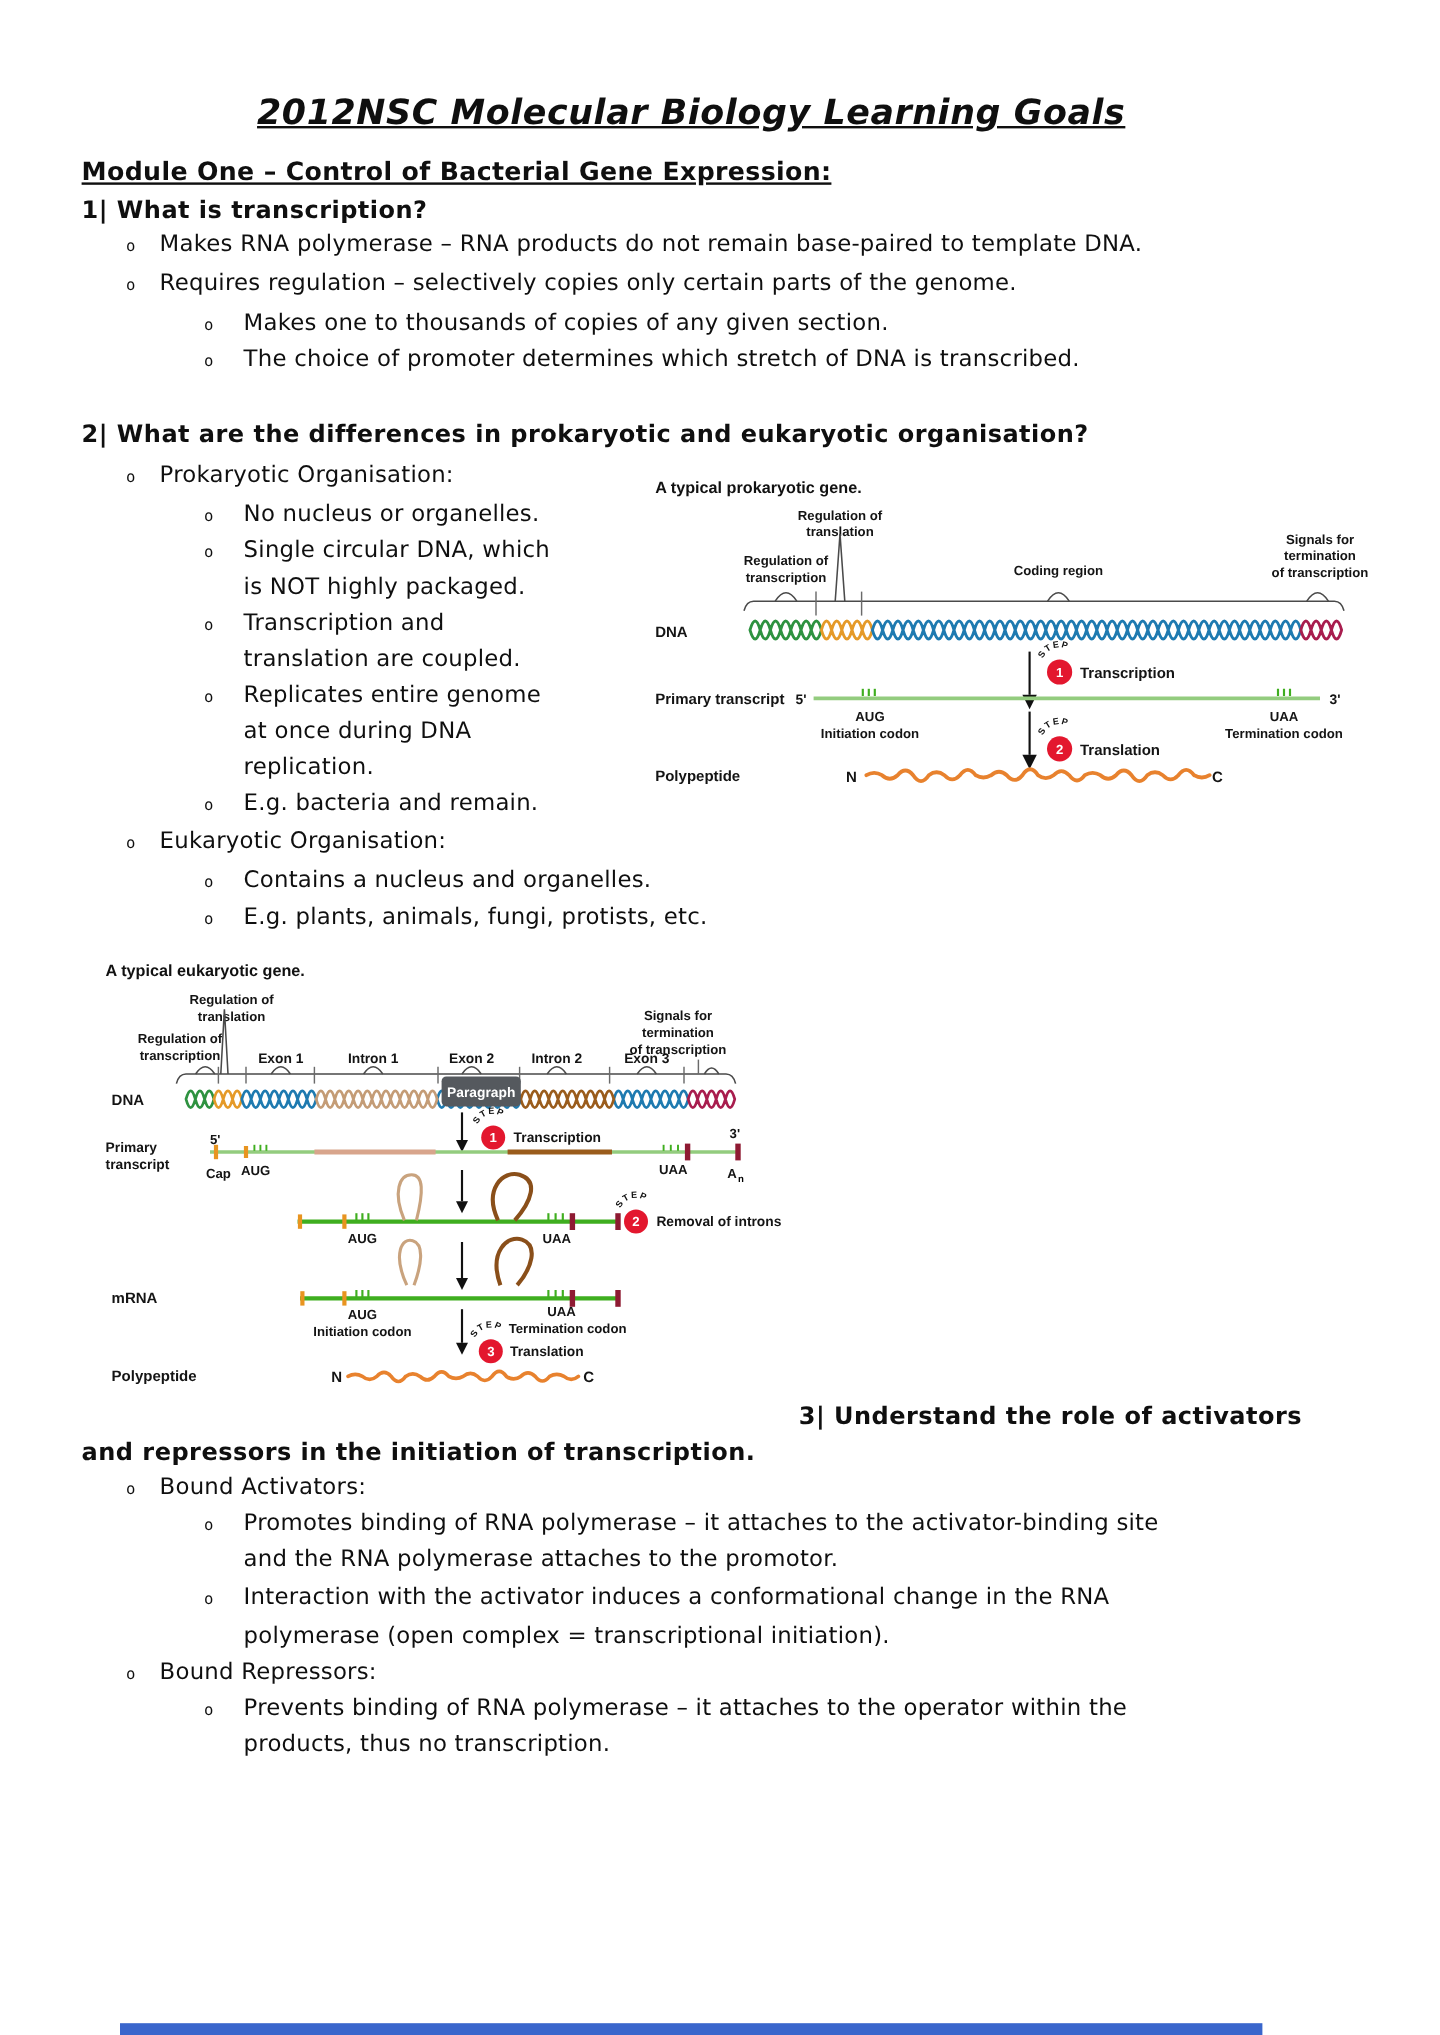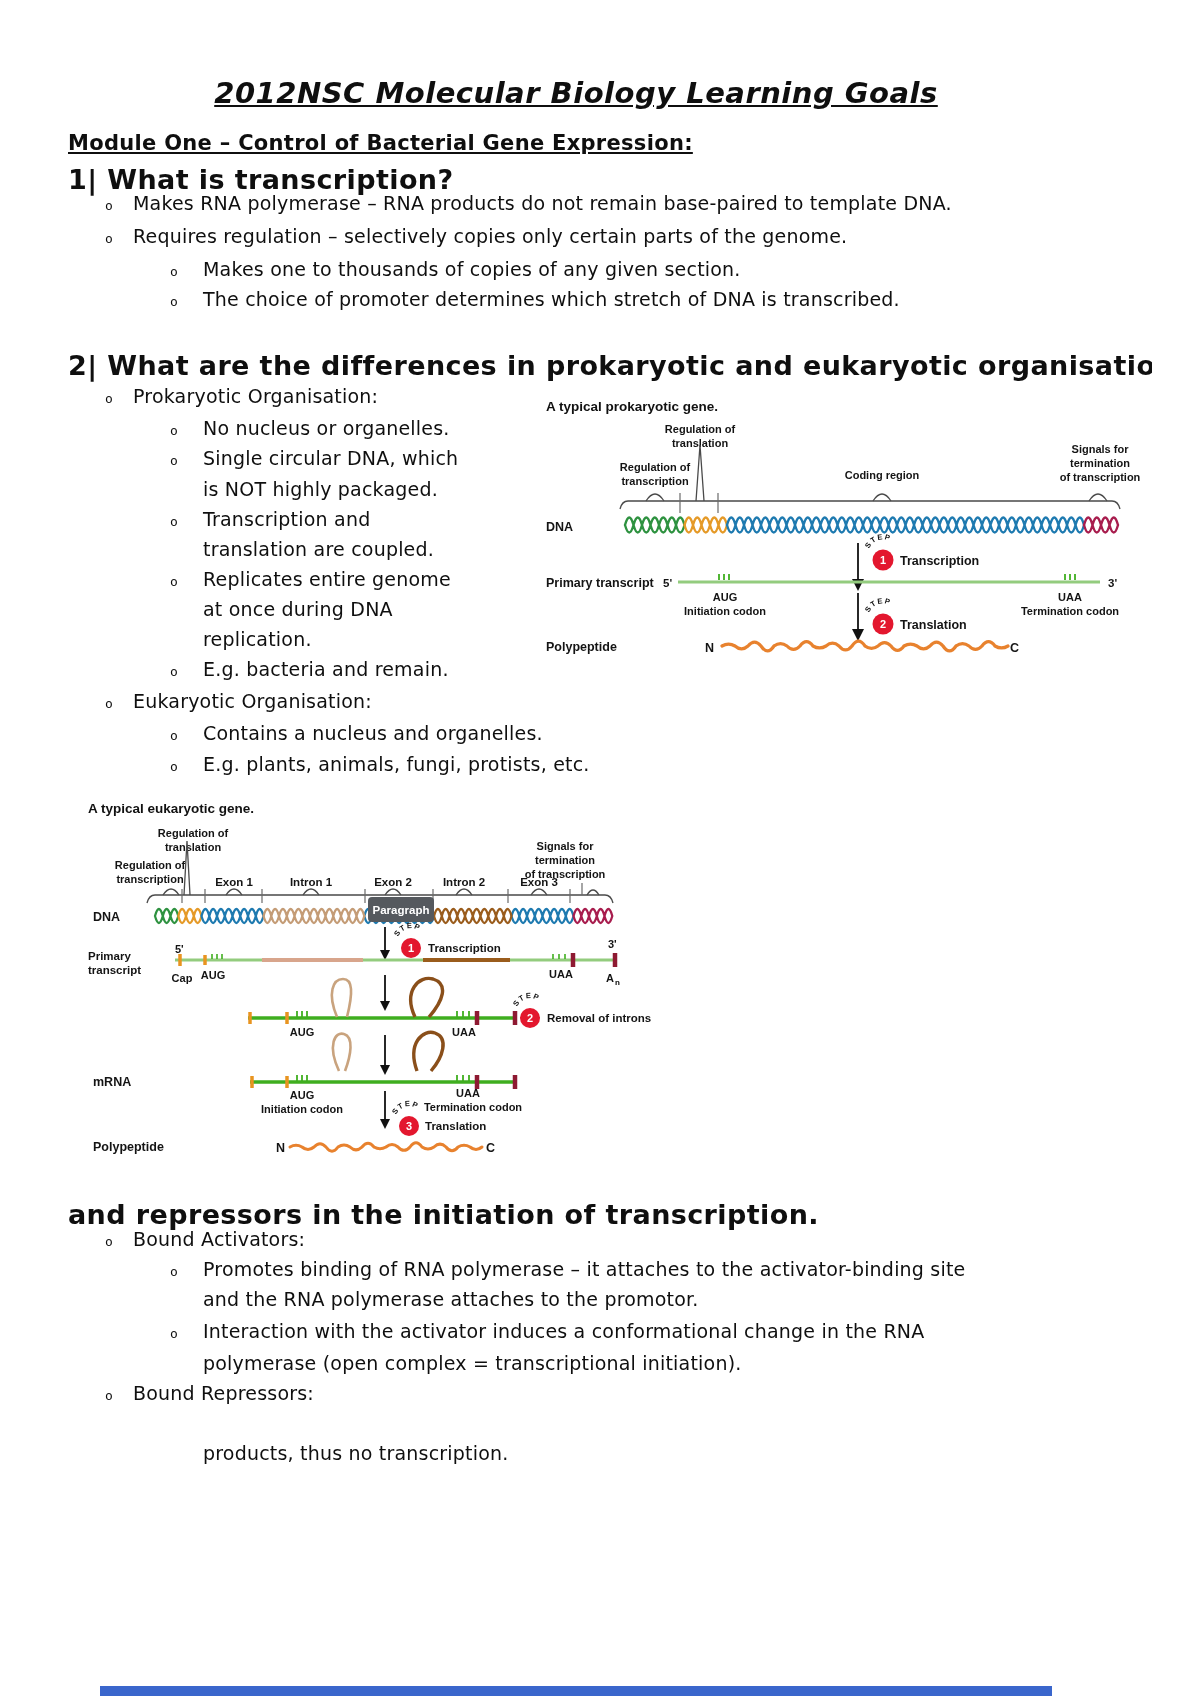--- a/index.html
+++ b/index.html
@@ -1,21 +1,21 @@
 <!DOCTYPE html>
 <html><head>
 <meta charset="utf-8">
 <style>
   html,body{margin:0;padding:0;background:#ffffff;}
   .page{position:relative;width:1152px;height:1696px;background:#fff;overflow:hidden;
         font-family:"DejaVu Sans",sans-serif;color:#0f0f0f;}
   .t{position:absolute;white-space:nowrap;line-height:1.15;}
   .title{font-size:29px;font-weight:bold;font-style:italic;text-decoration:underline;letter-spacing:.5px;}
   .h2{font-size:21px;font-weight:bold;text-decoration:underline;letter-spacing:.3px;}
-  .h3{font-size:27px;font-weight:bold;letter-spacing:.4px;}
+  .h3{font-size:20px;font-weight:bold;letter-spacing:.4px;}
   .body{font-size:19px;letter-spacing:.2px;}
   .mk{font-family:"DejaVu Sans Mono",monospace;font-size:13px;display:inline-block;vertical-align:baseline;}
   .li1 .mk{width:28px;}
   .li2 .mk{width:33px;}
   .ctr{left:0;right:0;text-align:center;}
   .r{text-align:right;}
   svg{position:absolute;overflow:visible;}
   .dl{font:bold 11px "Liberation Sans",sans-serif;fill:#141414;}
   .dl2{font:bold 11.5px "Liberation Sans",sans-serif;fill:#141414;}
   .dl3{font:bold 12.5px "Liberation Sans",sans-serif;fill:#141414;}
@@ -294,23 +294,25 @@
     <g>
       <text class="dl3" x="18" y="356">Polypeptide</text>
       <text class="dl3" x="201" y="357">N</text>
       <g id="euk-wave">
           <path d="M215,352 Q221,348.7 227,352M227,352 Q233,357.01428571428573 239,352M239,352 Q245,345.27142857142854 251,352M251,352 Q257,360.4428571428571 263,352M263,352 Q269,347.84285714285716 275,352M275,352 Q281,357.87142857142857 287,352M287,352 Q293,344.4142857142857 299,352M299,352 Q305,355.3 311,352M311,352 Q317,346.98571428571427 323,352M323,352 Q329,358.72857142857146 335,352M335,352 Q341,343.5571428571429 347,352M347,352 Q353,356.15714285714284 359,352M359,352 Q365,346.12857142857143 371,352M371,352 Q377,359.5857142857143 383,352M383,352 Q389,348.7 395,352M395,352 Q401,357.01428571428573 407,352" fill="none" stroke="#e8822e" stroke-width="3" stroke-linecap="round"></path>
         </g>
       <text class="dl3" x="411" y="357">C</text>
     </g>
   </svg>
 
+  <div class="t h3 r" style="right:67px;top:1169px">3| Understand the role of activators</div>
   <div class="t h3" style="left:68px;top:1199px">and repressors in the initiation of transcription.</div>
   <div class="t body li1" style="left:105px;top:1229px"><span class="mk">o</span><span>Bound Activators:</span></div>
   <div class="t body li2" style="left:170px;top:1259px"><span class="mk">o</span><span>Promotes binding of RNA polymerase – it attaches to the activator-binding site</span></div>
   <div class="t body li2" style="left:170px;top:1321px"><span class="mk">o</span><span>Interaction with the activator induces a conformational change in the RNA</span></div>
   <div class="t body" style="left:203px;top:1289px">and the RNA polymerase attaches to the promotor.</div>
   <div class="t body" style="left:203px;top:1353px">polymerase (open complex = transcriptional initiation).</div>
   <div class="t body li1" style="left:105px;top:1383px"><span class="mk">o</span><span>Bound Repressors:</span></div>
+  <div class="t body li2" style="left:170px;top:1413px"><span class="mk">o</span><span>Prevents binding of RNA polymerase – it attaches to the operator within the</span></div>
   <div class="t body" style="left:203px;top:1443px">products, thus no transcription.</div>
 
   <div class="footer-bar"></div>
 </div>
 
 </body></html>

